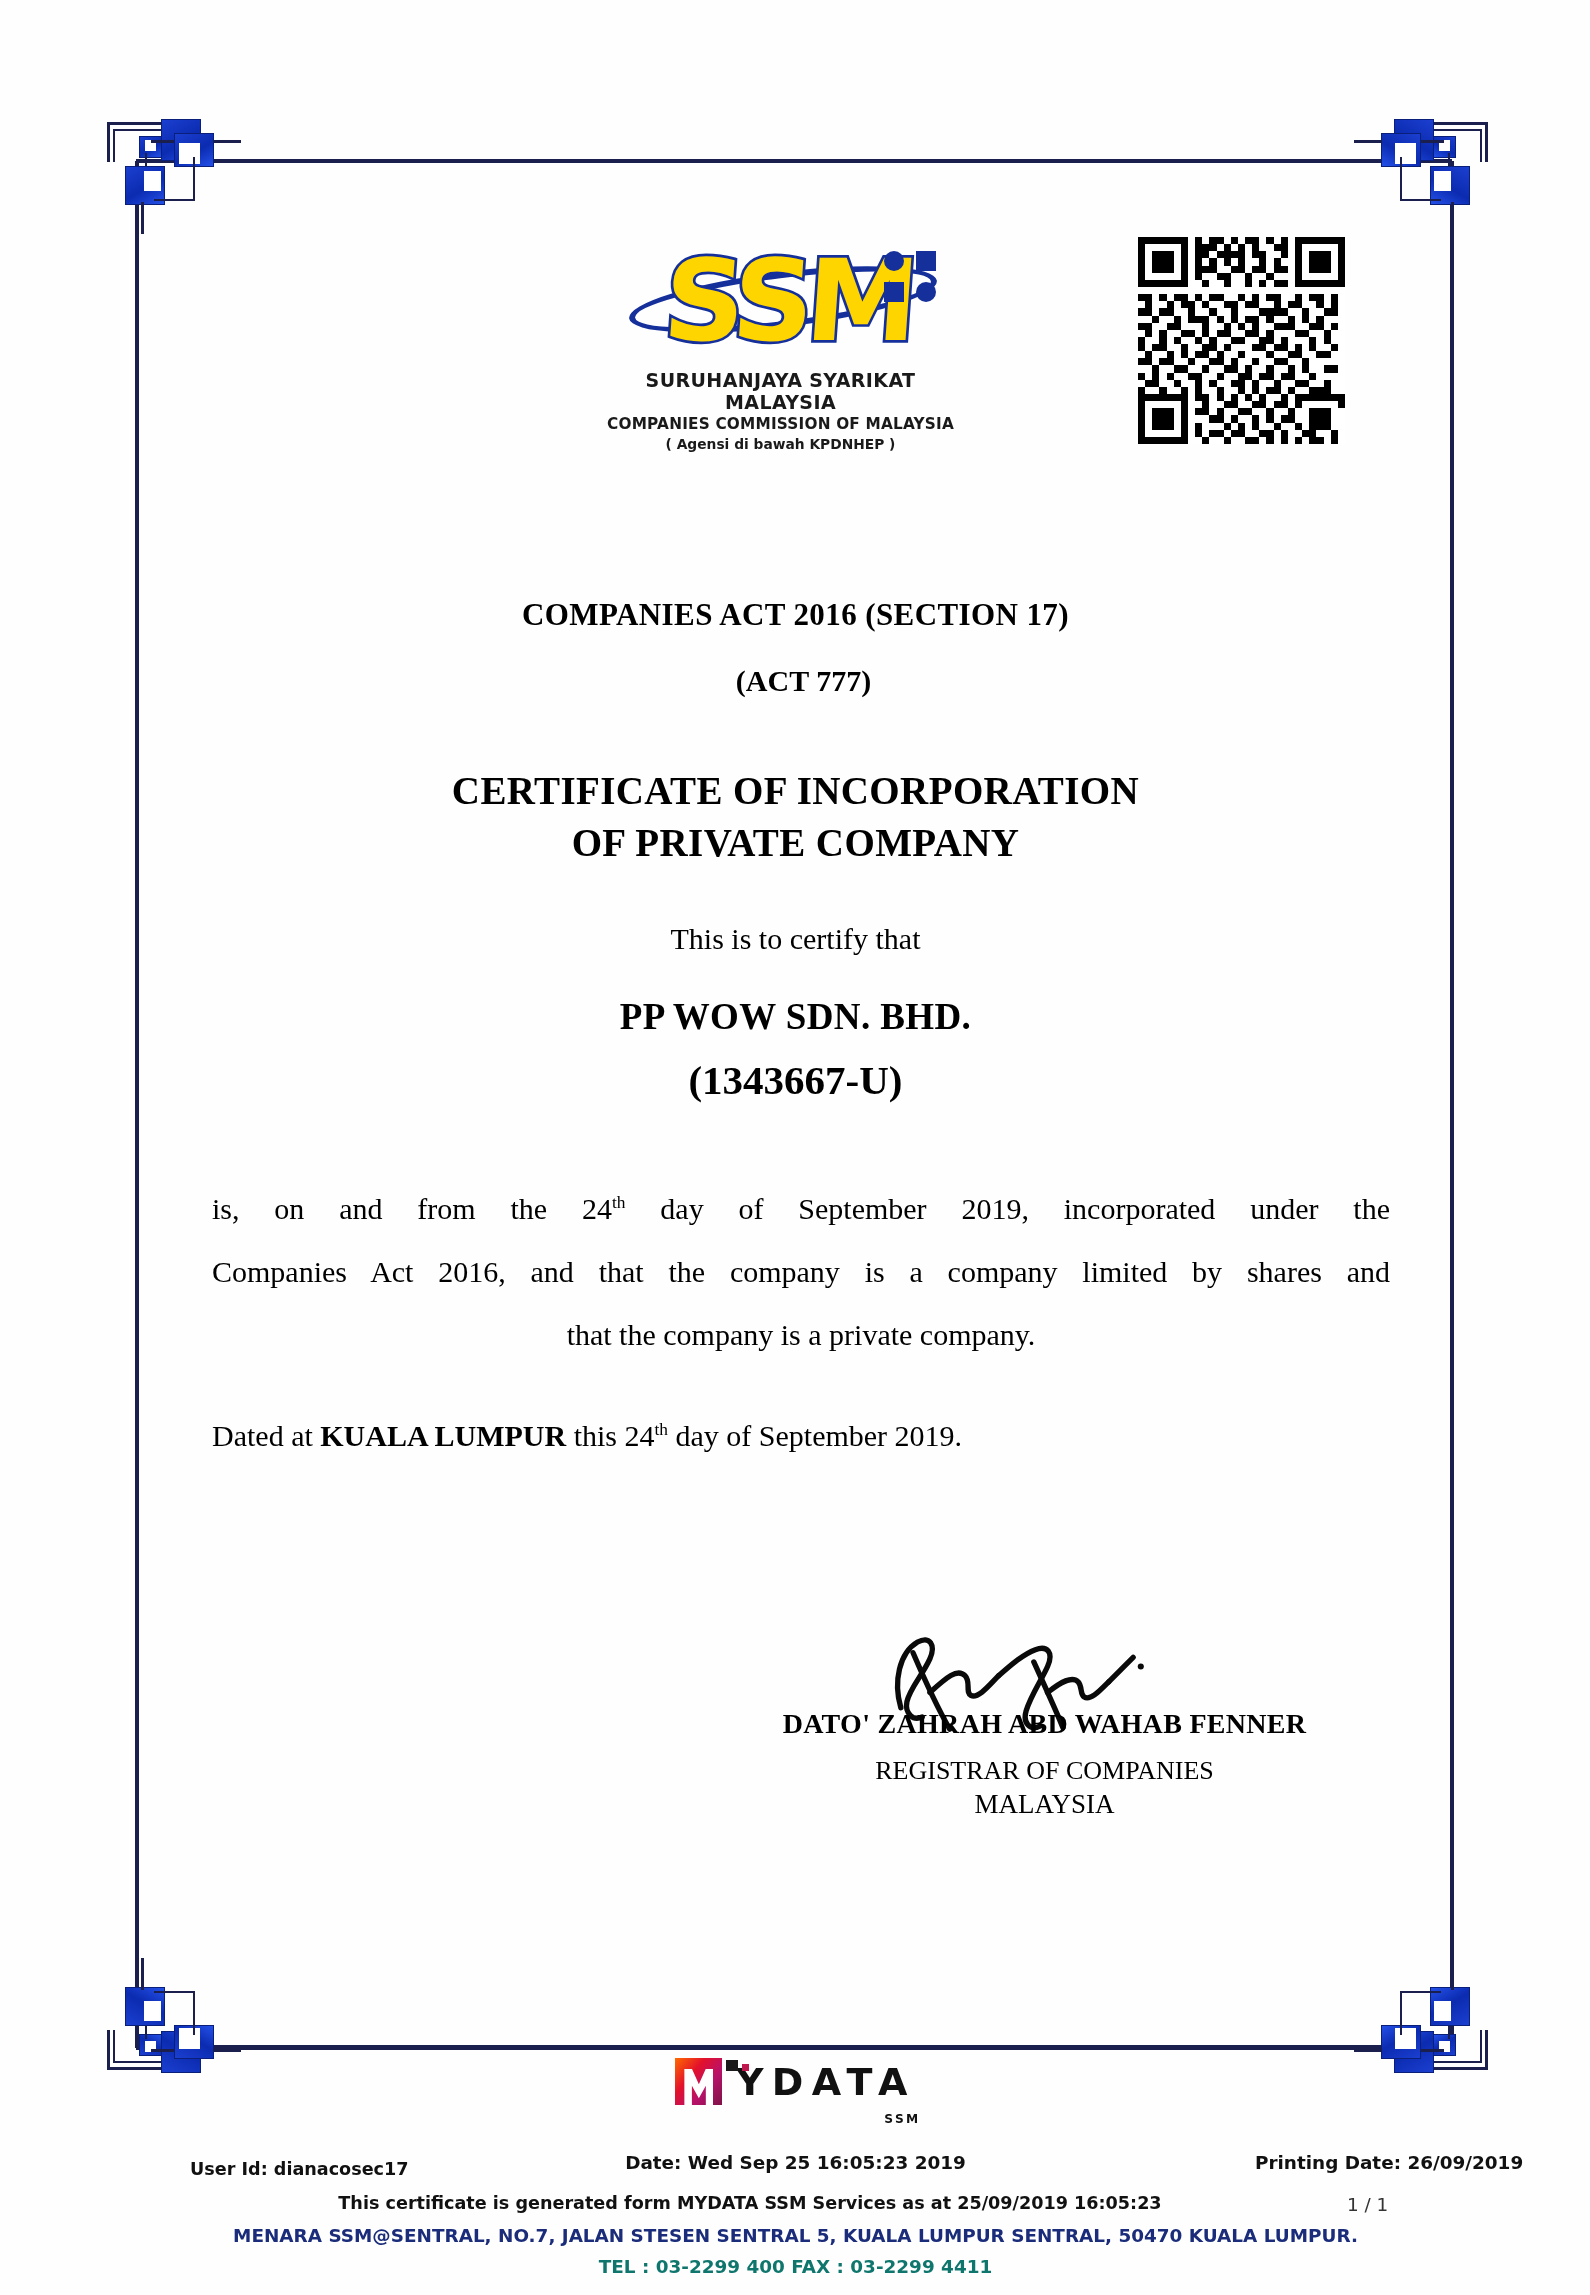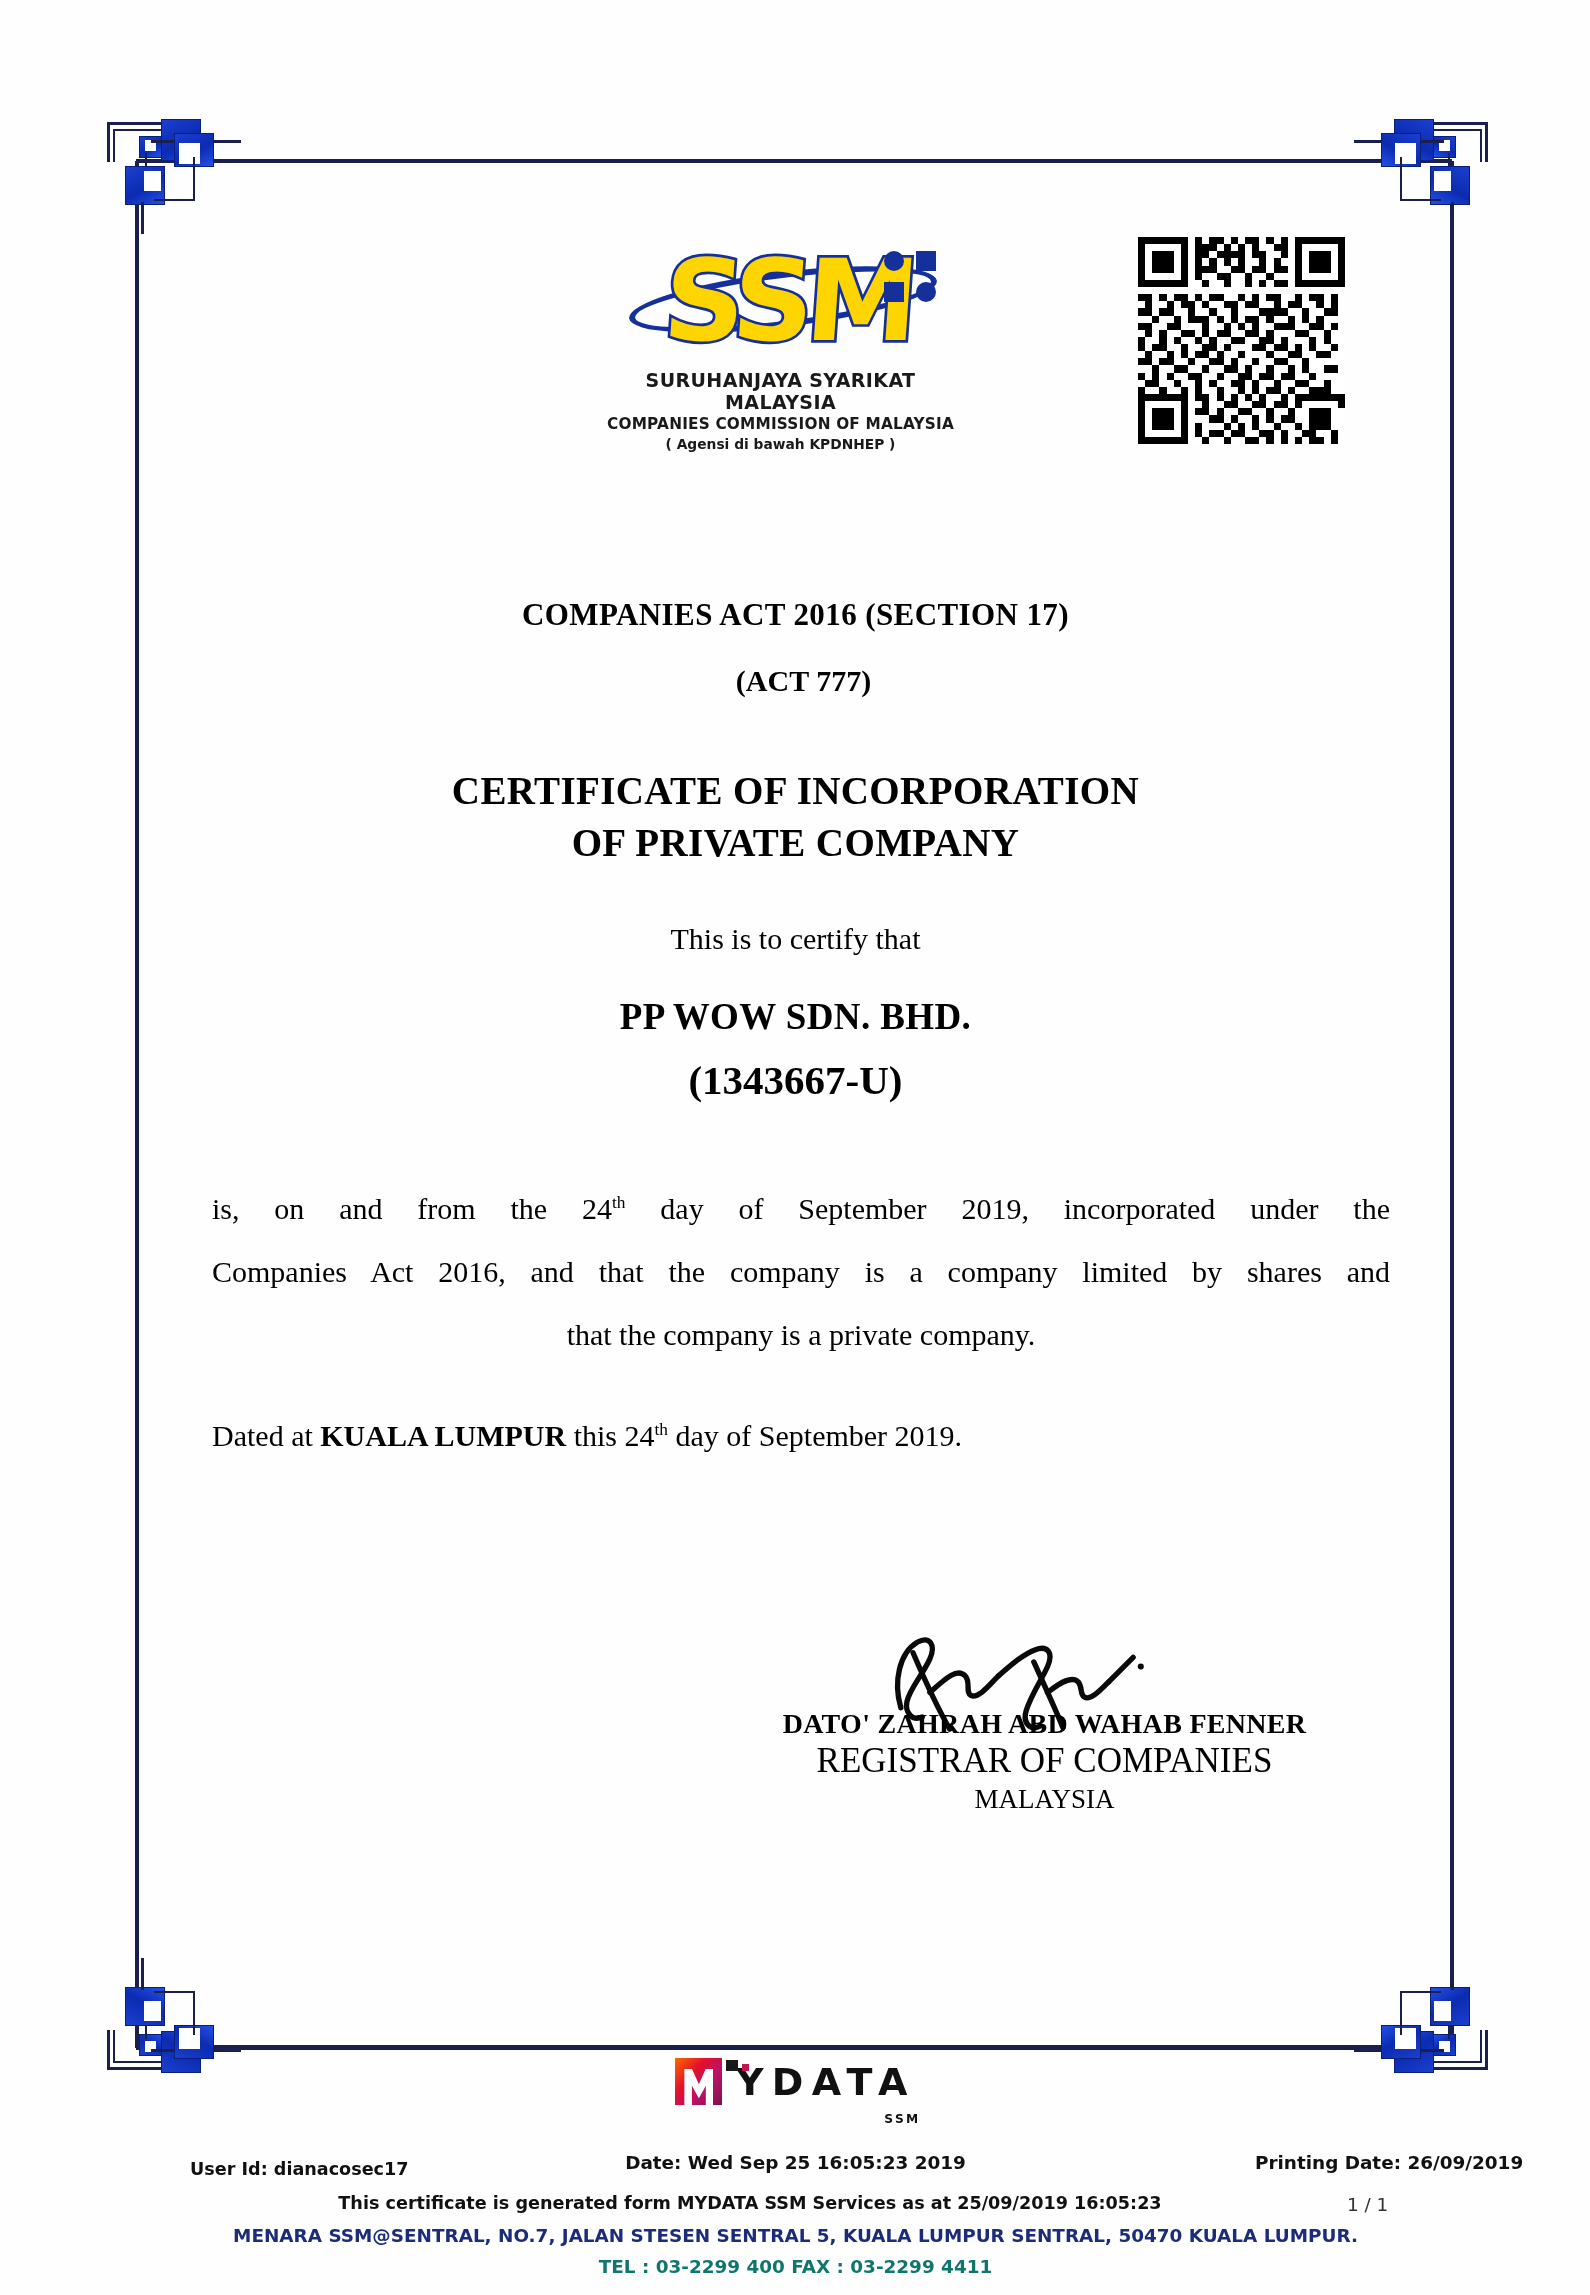--- a/index.html
+++ b/index.html
@@ -212,22 +212,22 @@
   }
   #sig-svg { display:block; margin: 0 auto; }
   .sig-name {
     font-weight: bold;
     font-size: 28px;
     letter-spacing: 0.3px;
     margin-top: -29px;
     position: relative;
   }
   .sig-role {
-    font-size: 35px;
-    margin-top: 1px;
+    font-size: 26px;
+    margin-top: 16px;
   }
   .sig-country {
     font-size: 27px;
     margin-top: 3.1px;
   }
 
   
   .copy-note {
     position: absolute;
     left: 0; top: 2005px;

